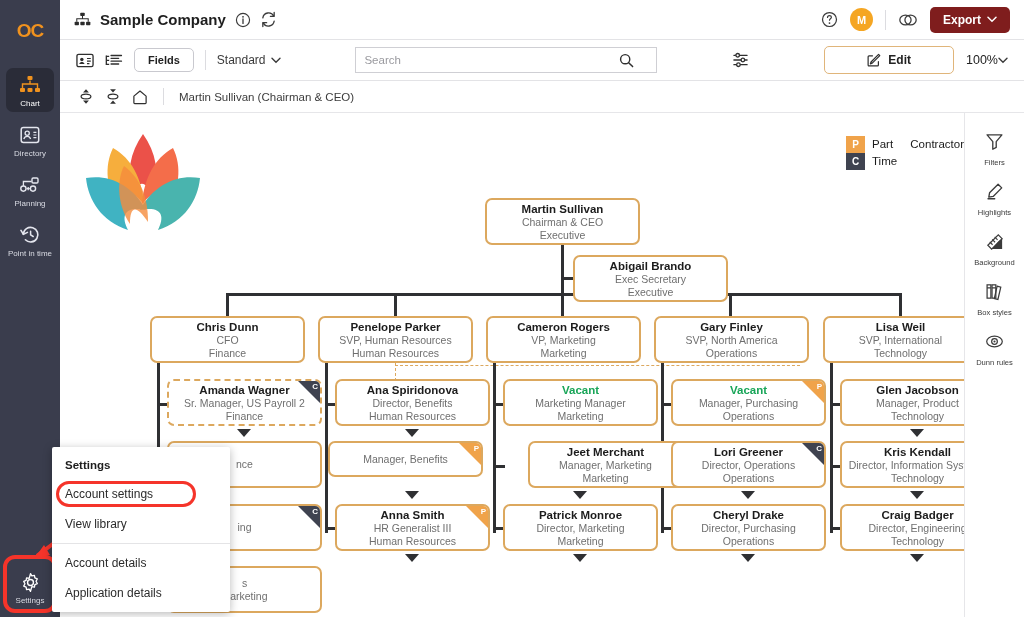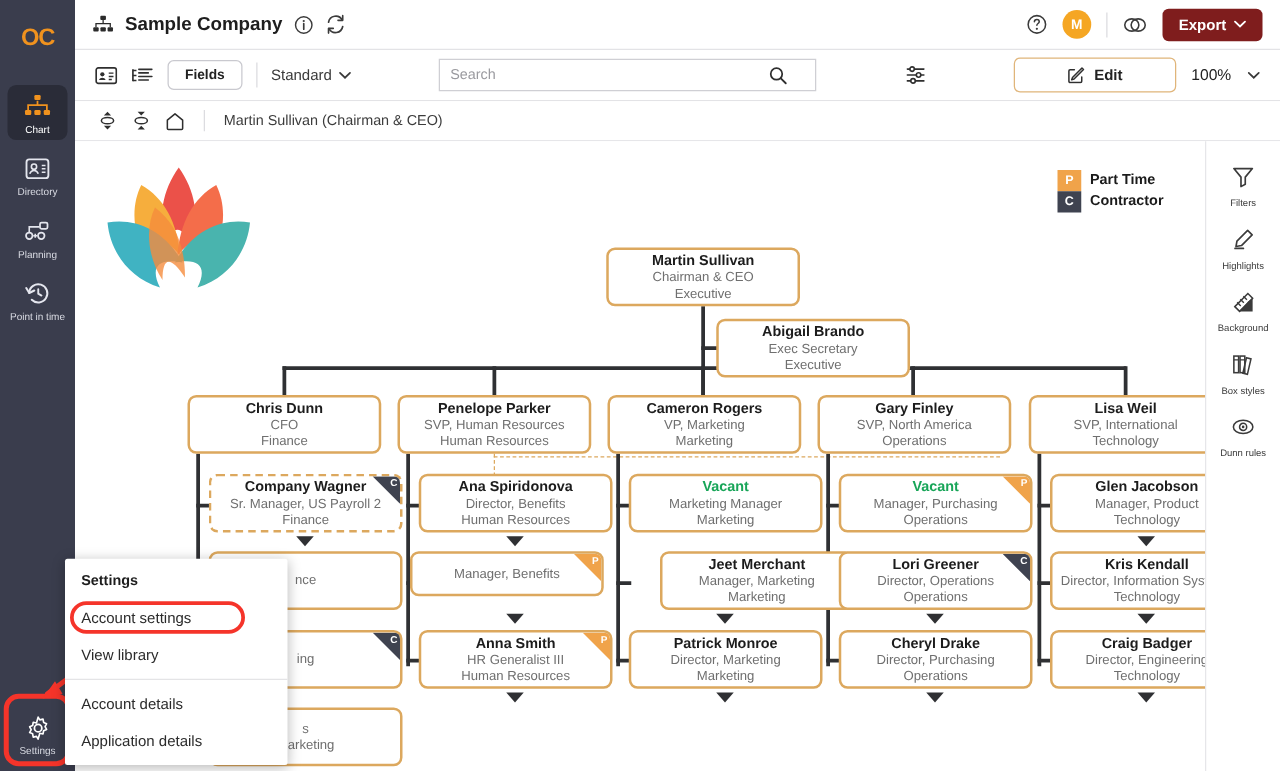--- a/index.html
+++ b/index.html
@@ -73,21 +73,21 @@
     display:flex; align-items:center; padding:0 8px;
   }
   #search-input{ border:0; outline:0; font-size:11.5px; width:255px; color:#333; font-family:inherit;}
   #search-input::placeholder{ color:#9a9a9f;}
   #toolbar-right{ display:flex; align-items:center; gap:12px; }
   #edit-btn{
     border:1px solid #e0b57a; border-radius:5px; background:#fff;
     padding:6px 42px; font-size:12px; font-weight:bold; cursor:pointer;
     display:flex;align-items:center;gap:7px;
   }
-  #zoom-sel{ font-size:12.5px; display:flex; align-items:center; gap:13px; cursor:pointer;}
+  #zoom-sel{ font-size:12.5px; display:flex; align-items:center; gap:0; cursor:pointer;}
 
   
   #crumbbar{
     position:absolute; left:60px; top:81px; width:964px; height:32px;
     background:#fff; border-bottom:1px solid #e6e6e9;
     display:flex; align-items:center; padding:0 18px; gap:11px;
   }
   #crumbbar .vsep{ height:17px; margin:0 4px;}
   #crumb-text{ font-size:11.5px; color:#3c3c3c; }
 
@@ -110,21 +110,21 @@
   
   #lotus{ position:absolute; left:18px; top:13px; width:130px; height:115px; }
 
   
   #legend{ position:absolute; left:786px; top:23px; display:flex; gap:7px; align-items:flex-start;}
   .lg-chips{ display:flex; flex-direction:column; }
   .lg-chip{ width:19px;height:17px; display:flex;align-items:center;justify-content:center;
             font-size:10px;font-weight:bold;color:#fff;}
   .lg-chip.p{ background:#f0a34a; }
   .lg-chip.c{ background:#3f4350; }
-  .lg-txt{ display:flex; flex-direction:column; font-size:11.5px; font-weight:bold; color:#1b1b1b;}
+  .lg-txt{ display:flex; flex-direction:row; font-size:11.5px; font-weight:normal; color:#1b1b1b;}
   .lg-txt span{ line-height:17px; }
 
   
   .node{
     position:absolute; border:2px solid #dca85e; border-radius:7px; background:#fff;
     display:flex; flex-direction:column; align-items:center; justify-content:center;
     text-align:center; overflow:hidden; cursor:pointer;
   }
   .node .nm{ font-size:11.5px; font-weight:bold; color:#1c1c1c; line-height:14px;}
   .node .ti{ font-size:10.5px; color:#6f6f6f; line-height:13px;}
@@ -486,21 +486,21 @@
         <div class="nm">Gary Finley</div>
         <div class="ti">SVP, North America</div>
         <div class="dp">Operations</div>
       </div>
       <div class="node" style="left: 763px; top: 203px; width: 155px; height: 47px;">
         <div class="nm">Lisa Weil</div>
         <div class="ti">SVP, International</div>
         <div class="dp">Technology</div>
       </div>
       <div class="node dashed" style="left: 107px; top: 266px; width: 155px; height: 47px;">
-        <div class="nm">Company Wagner</div>
+        <div class="nm">Amanda Wagner</div>
         <div class="ti">Sr. Manager, US Payroll 2</div>
         <div class="dp">Finance</div>
         <span class="corner c">
           <i></i>
           <b>C</b>
         </span>
       </div>
       <div class="node" style="left: 275px; top: 266px; width: 155px; height: 47px;">
         <div class="nm">Ana Spiridonova</div>
         <div class="ti">Director, Benefits</div>

